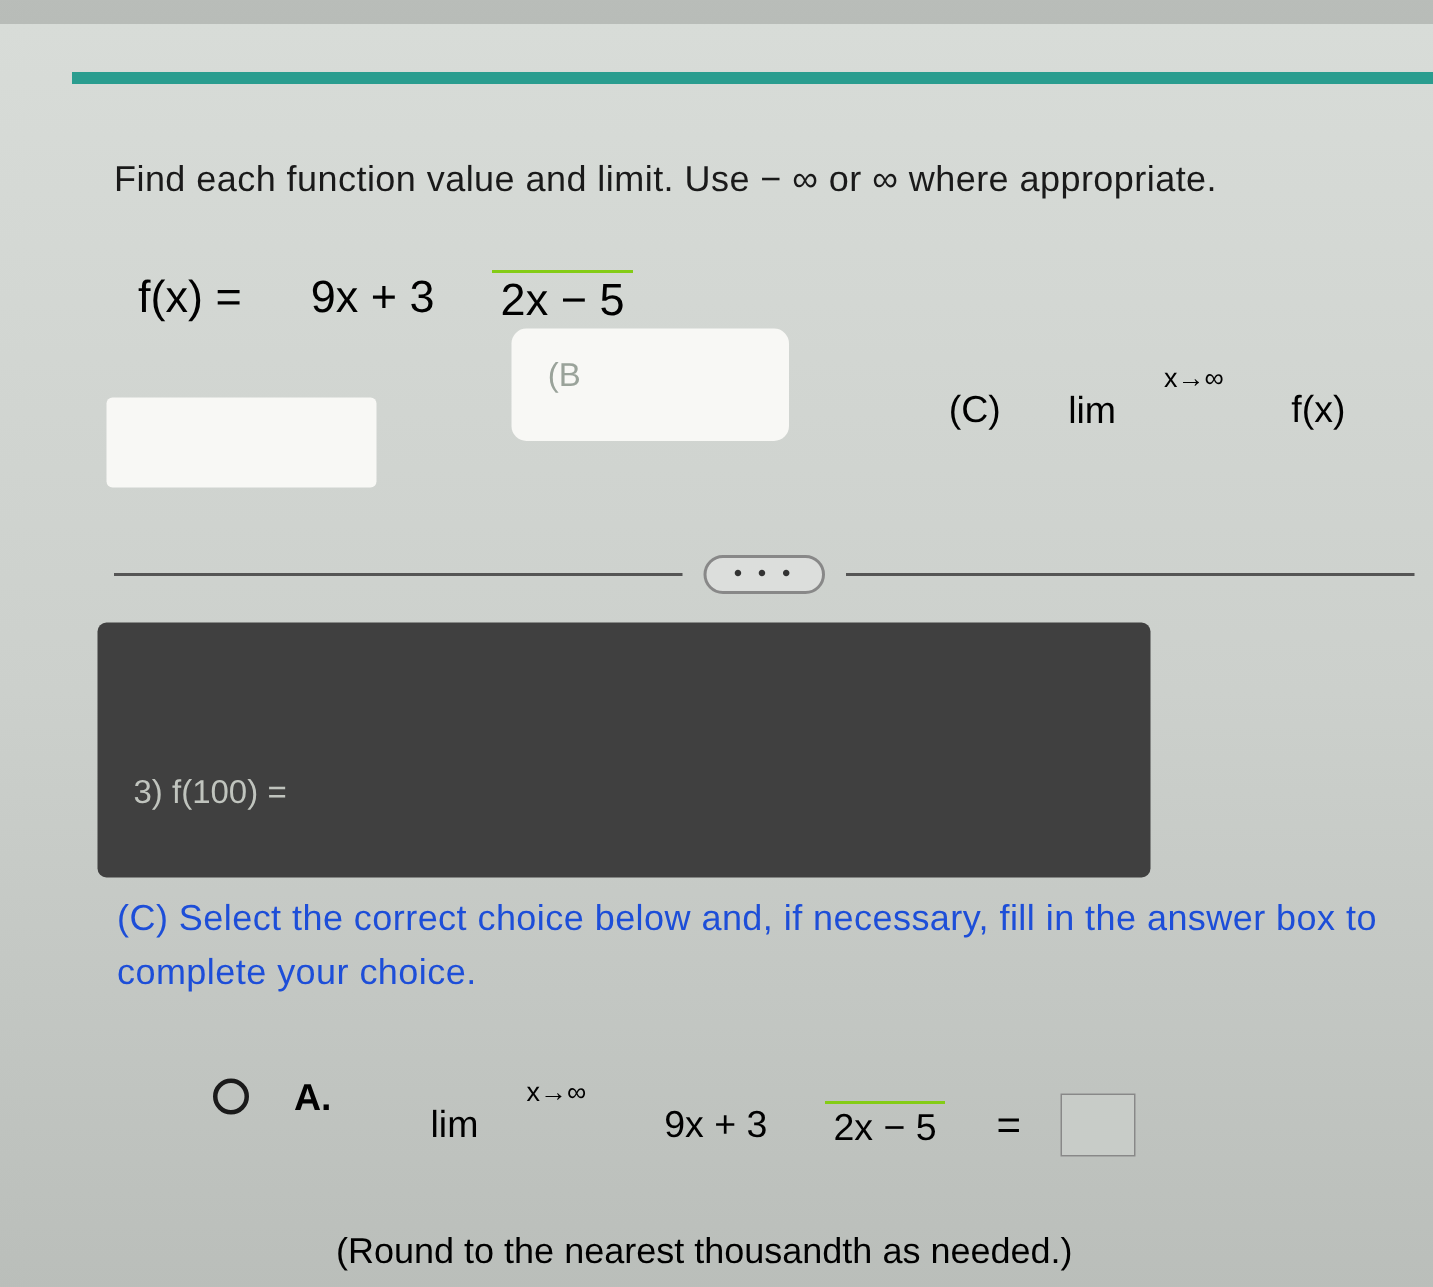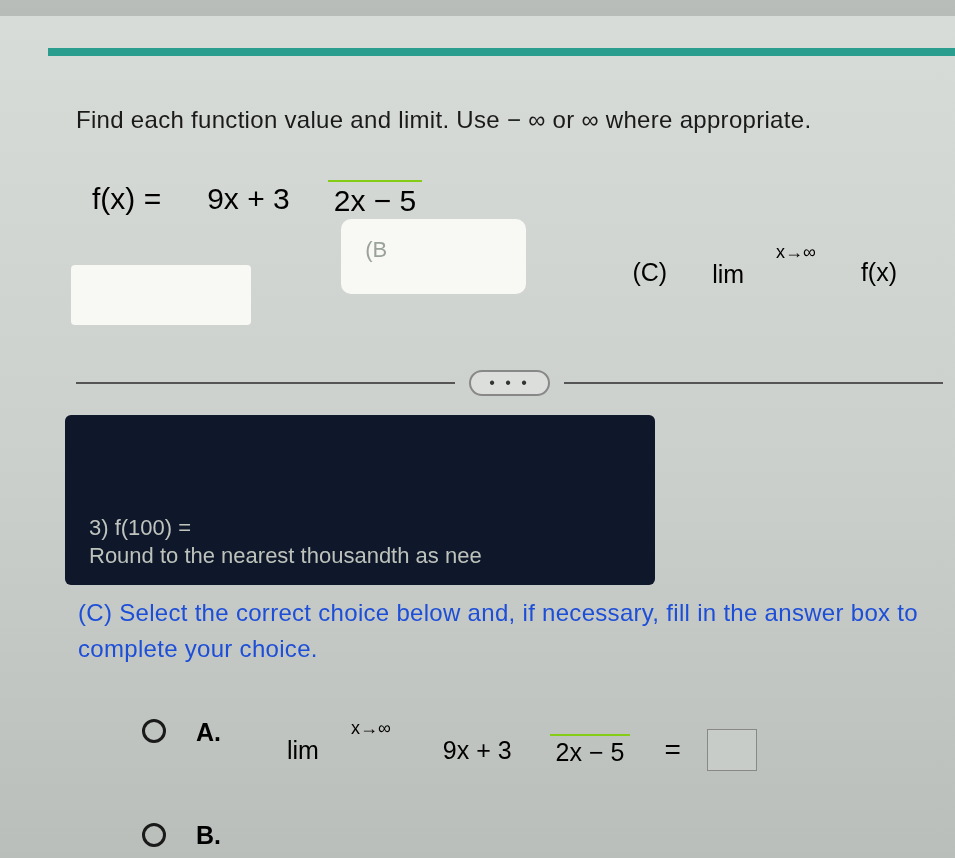--- a/index.html
+++ b/index.html
@@ -115,23 +115,23 @@
       border: 2px solid #888;
       border-radius: 14px;
       padding: 2px 18px;
       margin: 0 -2px;
       font-size: 16px;
       letter-spacing: 3px;
       color: #333;
       cursor: pointer;
     }
     .whiteout-area {
-      background: #0f172a;
+      background: #404040;
       margin: 10px 0 10px 5px;
-      width: 590px;
+      width: 702px;
       height: 170px;
       border-radius: 6px;
       position: relative;
     }
     .ghost-text {
       position: absolute;
       left: 8px;
       bottom: 28px;
       color: #c0c4be;
       font-size: 22px;
@@ -243,21 +243,20 @@
   </div>
 
   <div class="divider-row">
     <div class="hr-line"></div>
     <div class="dots-pill">• • •</div>
     <div class="hr-line"></div>
   </div>
 
   <div class="whiteout-area">
     <div class="ghost-text">3) f(100) =</div>
-    <div class="ghost-text2">Round to the nearest thousandth as nee</div>
   </div>
 
   <div class="question-c">(C) Select the correct choice below and, if necessary, fill in the answer box to complete your choice.</div>
 
   <div class="options">
 
     <div class="option-row">
       <div class="radio"></div>
       <div class="option-label">A.</div>
       <div class="option-content">
@@ -267,20 +266,21 @@
         </span>
         <span class="fraction">
           <span class="num">9x + 3</span>
           <span class="den">2x − 5</span>
         </span>
         <span class="equals">=</span>
         <span class="answer-box"></span>
       </div>
     </div>
 
+    <div class="round-note">(Round to the nearest thousandth as needed.)</div>
 
     <div class="option-row">
       <div class="radio radio-b"></div>
       <div class="option-label option-label-b">B.</div>
     </div>
 
   </div>
 
 </div>
 

